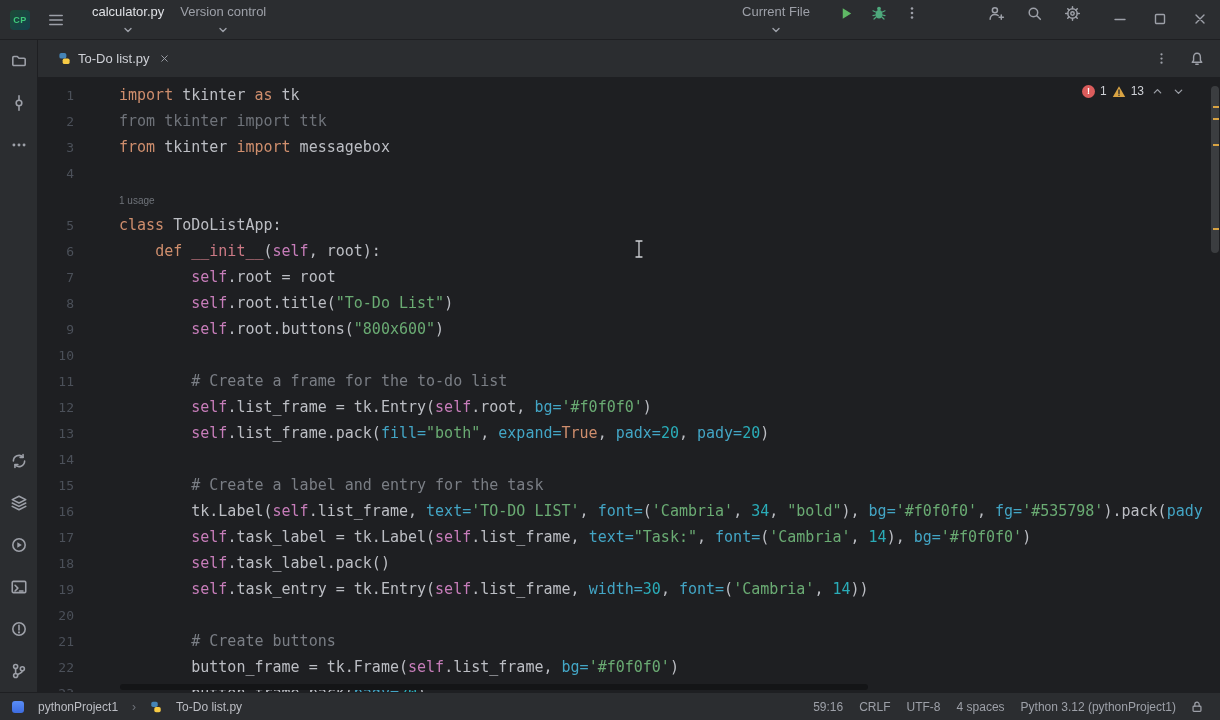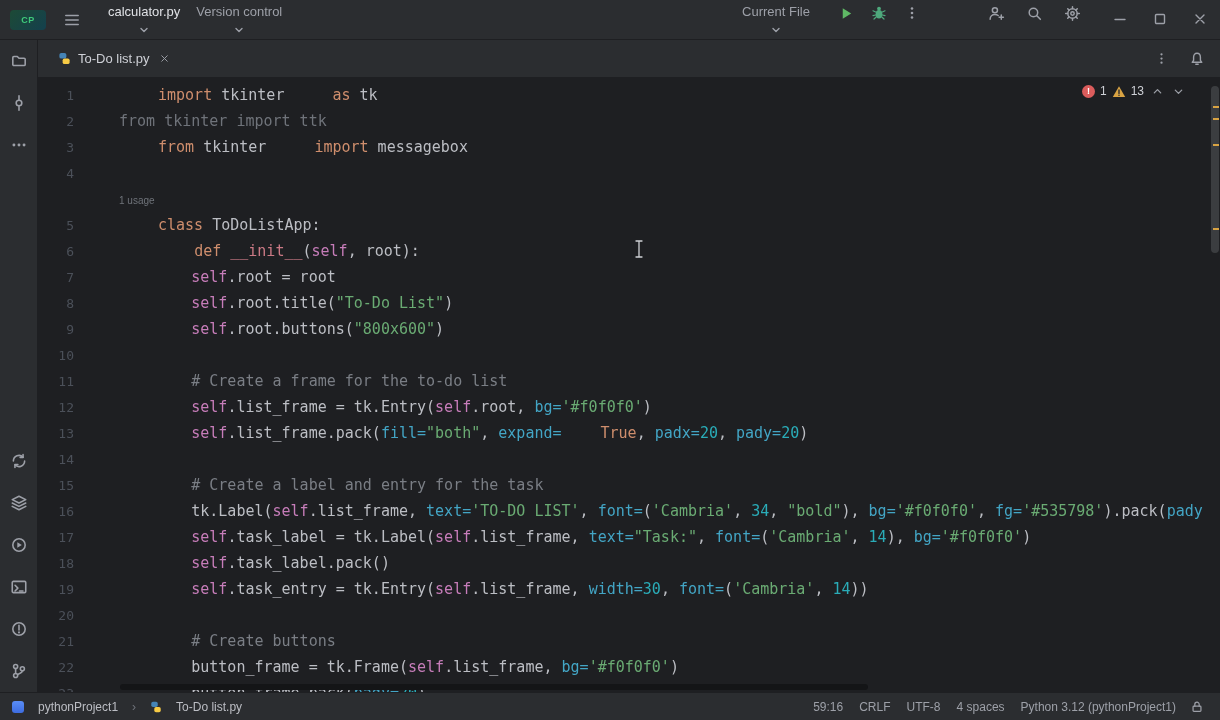--- a/index.html
+++ b/index.html
@@ -4,21 +4,21 @@
 <style>
   * { margin:0; padding:0; box-sizing:border-box; }
   html,body { width:1220px; height:720px; overflow:hidden; }
   body { background:var(--c-editor_bg,#1e1f22); font-family:"Liberation Sans",sans-serif; color:#bcbec4; }
   button { background:transparent; border:none; color:inherit; cursor:default; display:flex; align-items:center; justify-content:center; }
   .ic { stroke:#9da0a8; fill:none; stroke-width:1.4; stroke-linecap:round; stroke-linejoin:round; }
 
   
   .titlebar { height:40px; background:var(--c-panel_bg); border-bottom:1px solid var(--c-border); display:flex; align-items:center; padding-left:10px; }
   .tb-left { display:flex; align-items:center; }
-  .app-logo { width:36px; height:20px; border-radius:4px; background:linear-gradient(135deg,#1d4a36,#14404d); color:#3fca7b; font-size:9px; font-weight:bold; display:flex; align-items:center; justify-content:center; letter-spacing:.5px; }
+  .app-logo { width:20px; height:20px; border-radius:4px; background:linear-gradient(135deg,#1d4a36,#14404d); color:#3fca7b; font-size:9px; font-weight:bold; display:flex; align-items:center; justify-content:center; letter-spacing:.5px; }
   .icon-btn { width:28px; height:28px; border-radius:6px; }
   .tb-widget { display:flex; align-items:center; gap:6px; padding:5px 8px; border-radius:6px; font-size:13px;flex-direction:column; }
   .tb-widget .lbl-bright { color:#dfe1e5; }
   .tb-widget .lbl-dim { color:#9da0a8; }
   .tb-right { margin-left:auto; display:flex; align-items:flex-start; }
   .win-btn { width:40px; height:40px; border-radius:0; }
   .rb-group { display:flex; align-items:center; gap:5px; margin-left:14px; }
   .tb-icons { display:flex; align-items:center; gap:10px; margin-left:56px; margin-right:14px; }
 
   
@@ -32,21 +32,21 @@
   .tabbar { height:38px; background:var(--c-panel_bg); border-bottom:1px solid var(--c-border); display:flex; align-items:center; }
   .tab { display:flex; align-items:center; gap:7px; height:100%; padding:0 10px; margin-left:10px; font-size:13px; color:#ced0d6; }
   .tab-close { width:16px; height:16px; }
   .tabbar-right { margin-left:auto; display:flex; align-items:center; gap:14px; padding-right:12px; }
 
   
   .editor { position:relative; flex:1; overflow:hidden; padding-top:4px; background:var(--c-editor_bg); }
   .row { height:26px; display:flex; align-items:center; }
   .gutter { flex:0 0 81px; text-align:right; padding-right:45px; font:13px "DejaVu Sans Mono",monospace; color:var(--c-gutter); }
   .code { white-space:pre; font:15px "DejaVu Sans Mono",monospace; color:var(--c-plain); }
-  .tok-kw{color:var(--c-kw);margin-left:39px;} .tok-plain{color:var(--c-plain);} .tok-str{color:var(--c-str);}
+  .tok-kw{color:var(--c-kw);} .tok-plain{color:var(--c-plain);} .tok-str{color:var(--c-str);}
   .tok-num{color:var(--c-num);} .tok-kwarg{color:var(--c-kwarg);} .tok-self{color:var(--c-self);}
   .tok-magic{color:var(--c-magic);} .tok-comment{color:var(--c-comment);} .tok-gray{color:var(--c-gray);}
   .tok-inlay{color:var(--c-inlay); font-family:"Liberation Sans",sans-serif; font-size:10px; }
 
   .inspections { position:absolute; top:5px; right:34px; display:flex; align-items:center; gap:5px; font-size:12px; color:#ced0d6; }
   .err-badge { width:13px; height:13px; border-radius:50%; background:var(--c-error); color:#fff; font-size:9px; font-weight:bold; display:flex; align-items:center; justify-content:center; }
 
   .v-thumb { position:absolute; right:1px; top:8px; width:8px; height:167px; background:#54565a; opacity:.55; border-radius:4px; }
   .mark { position:absolute; right:1px; width:6px; height:2px; background:var(--c-warning); }
   .h-thumb { position:absolute; left:82px; bottom:2px; width:748px; height:6px; background:#141517; border-radius:3px; }

